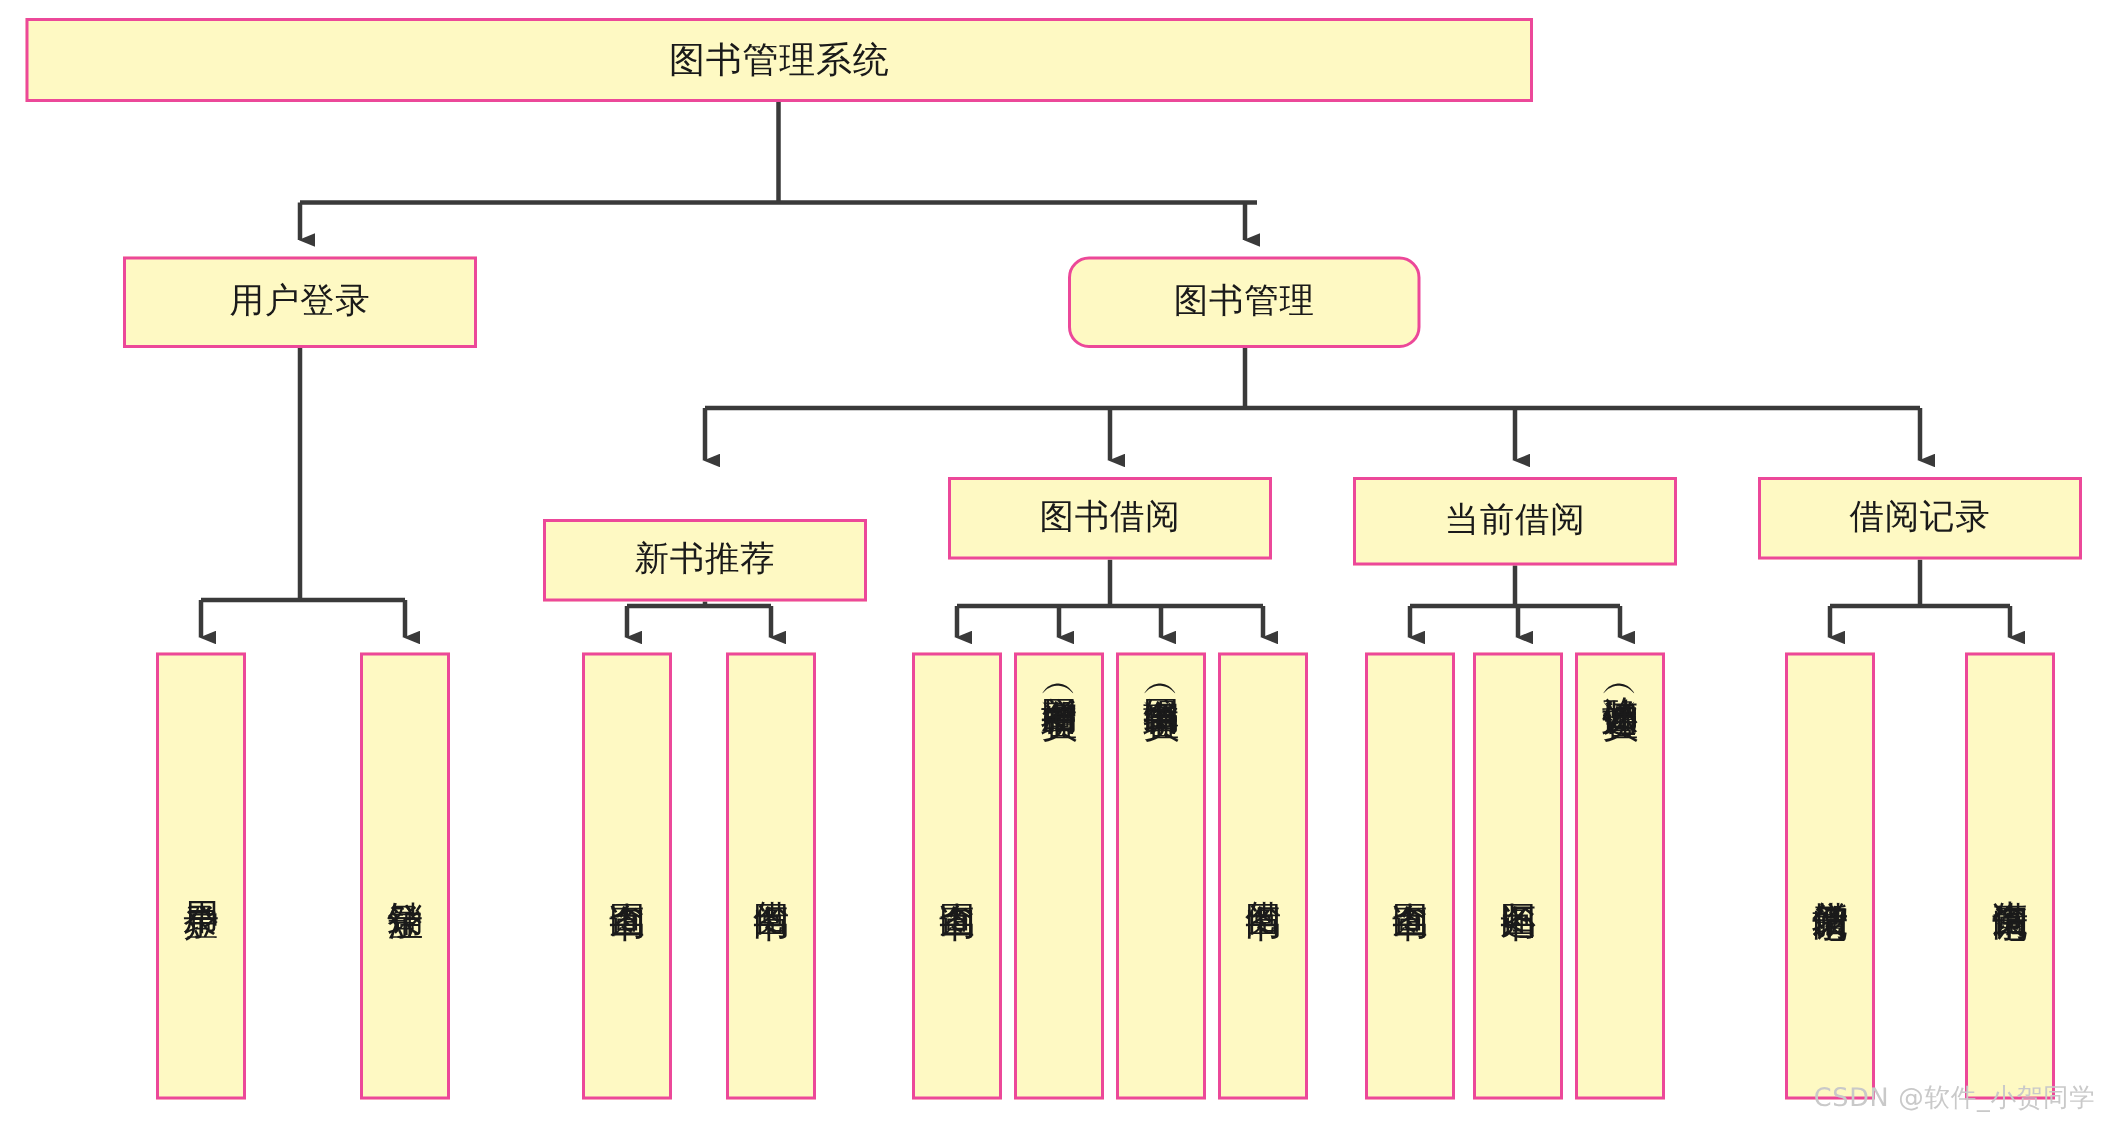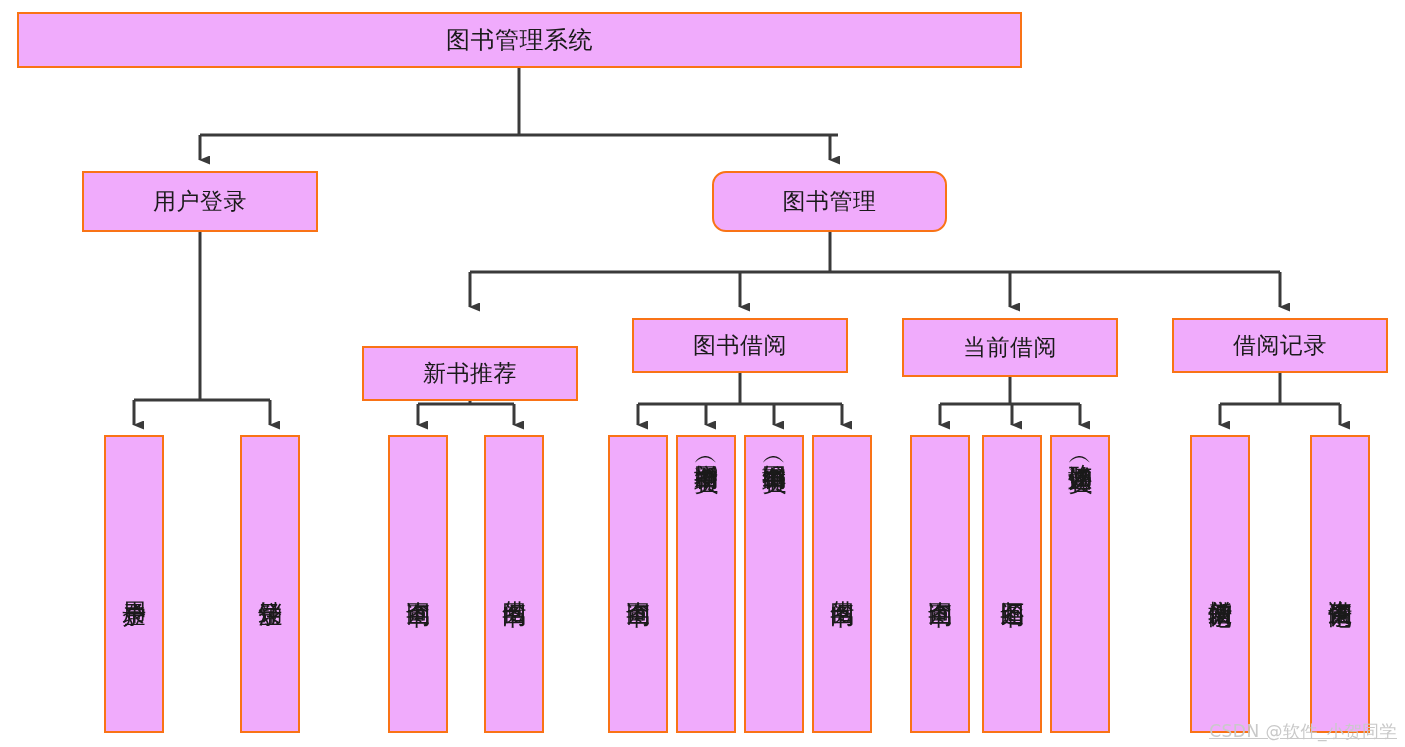--- a/index.html
+++ b/index.html
@@ -22,22 +22,22 @@
   #edge-layer {
     position: absolute;
     left: 0; top: 0;
     width: 1405px;
     height: 747px;
     pointer-events: none;
   }
   .node {
     position: absolute;
     box-sizing: border-box;
-    border: 2px solid #f97316;
-    background: #f0abfc;
+    border: 2px solid #ec4899;
+    background: #fef9c3;
     display: flex;
     align-items: center;
     justify-content: center;
     color: #1a1a1a;
   }
   .node-label {
     display: block;
     white-space: pre;
     letter-spacing: 0.5px;
   }
@@ -66,21 +66,20 @@
     padding-top: 0;
   }
   #watermark {
     position: absolute;
     right: 8px;
     bottom: 4px;
     font-size: 17px;
     color: #c9c9c9;
     letter-spacing: 0.5px;
     white-space: nowrap;
-    text-decoration: underline;
   }
 </style>
 </head>
 <body>
 
 <div id="diagram-root">
 
   <svg id="edge-layer" viewBox="0 0 1405 747" width="1405" height="747">
     <defs>
       <marker id="arrowhead" markerWidth="9" markerHeight="11" refX="4.5" refY="10" orient="auto" markerUnits="userSpaceOnUse">

